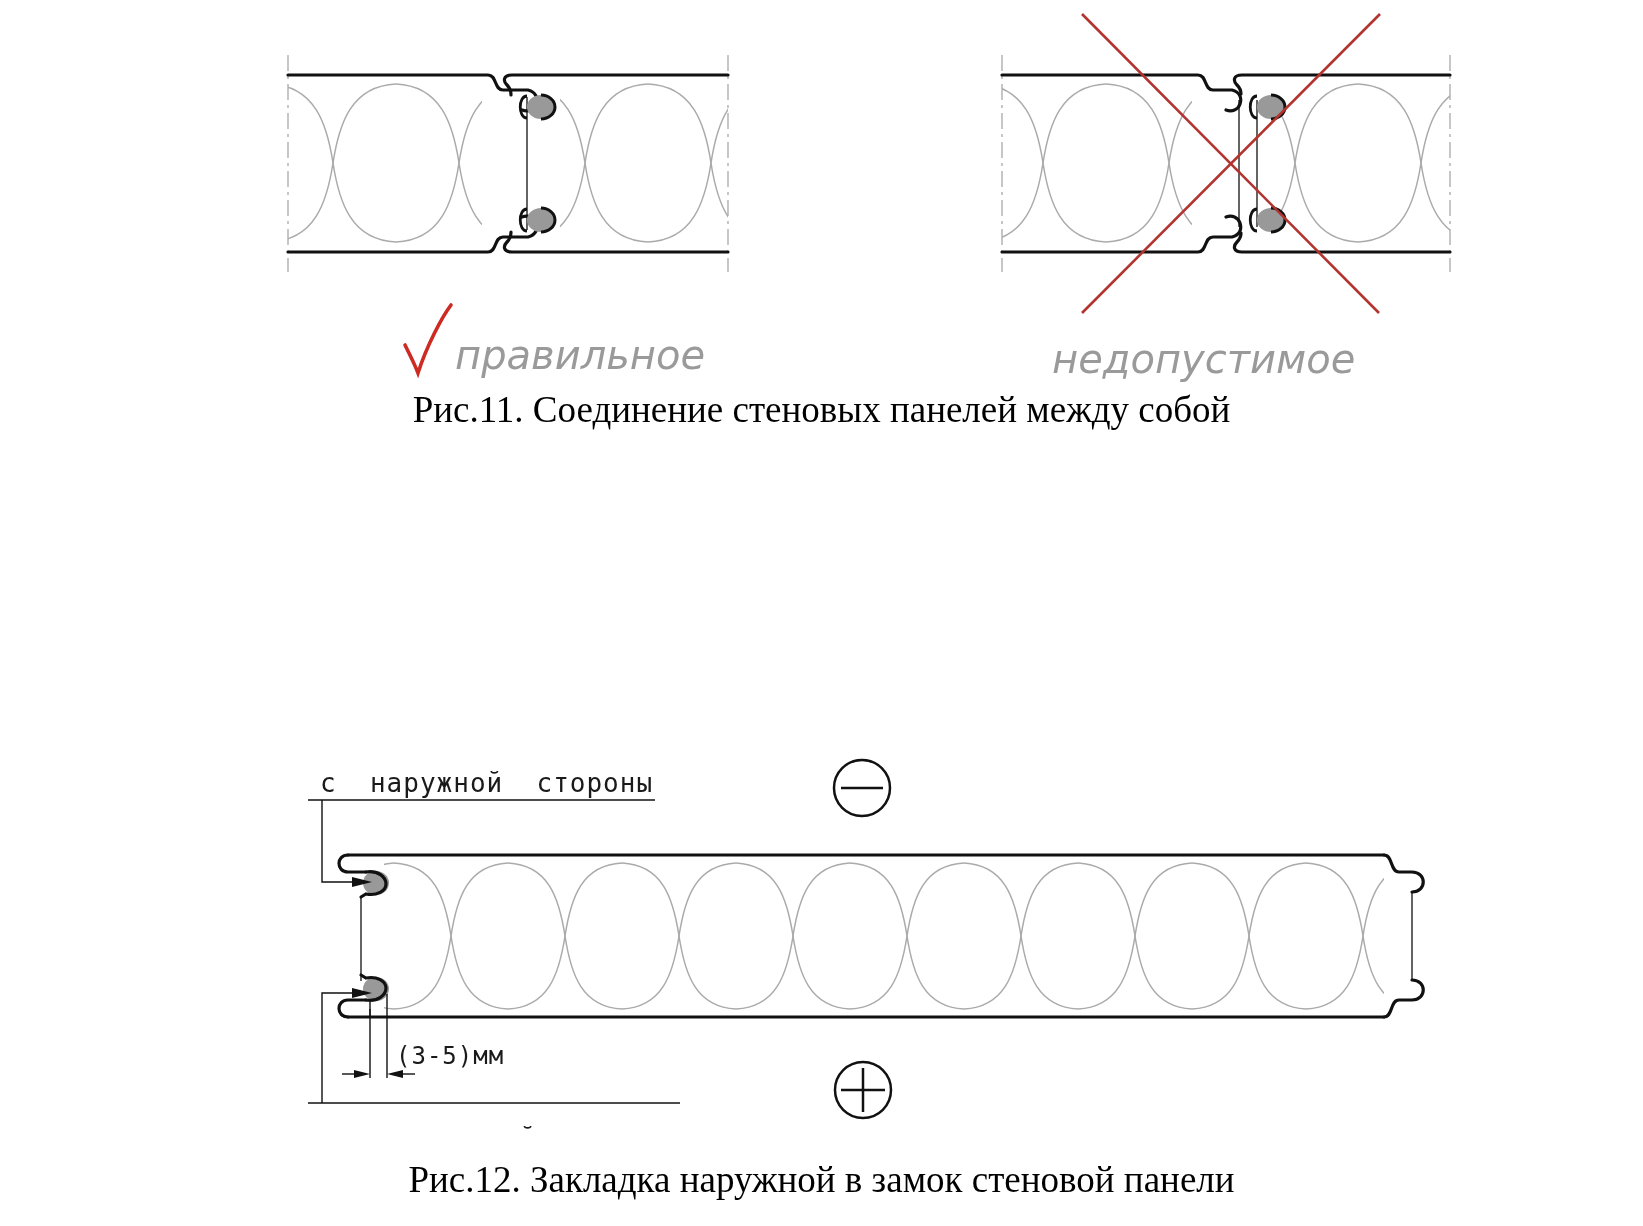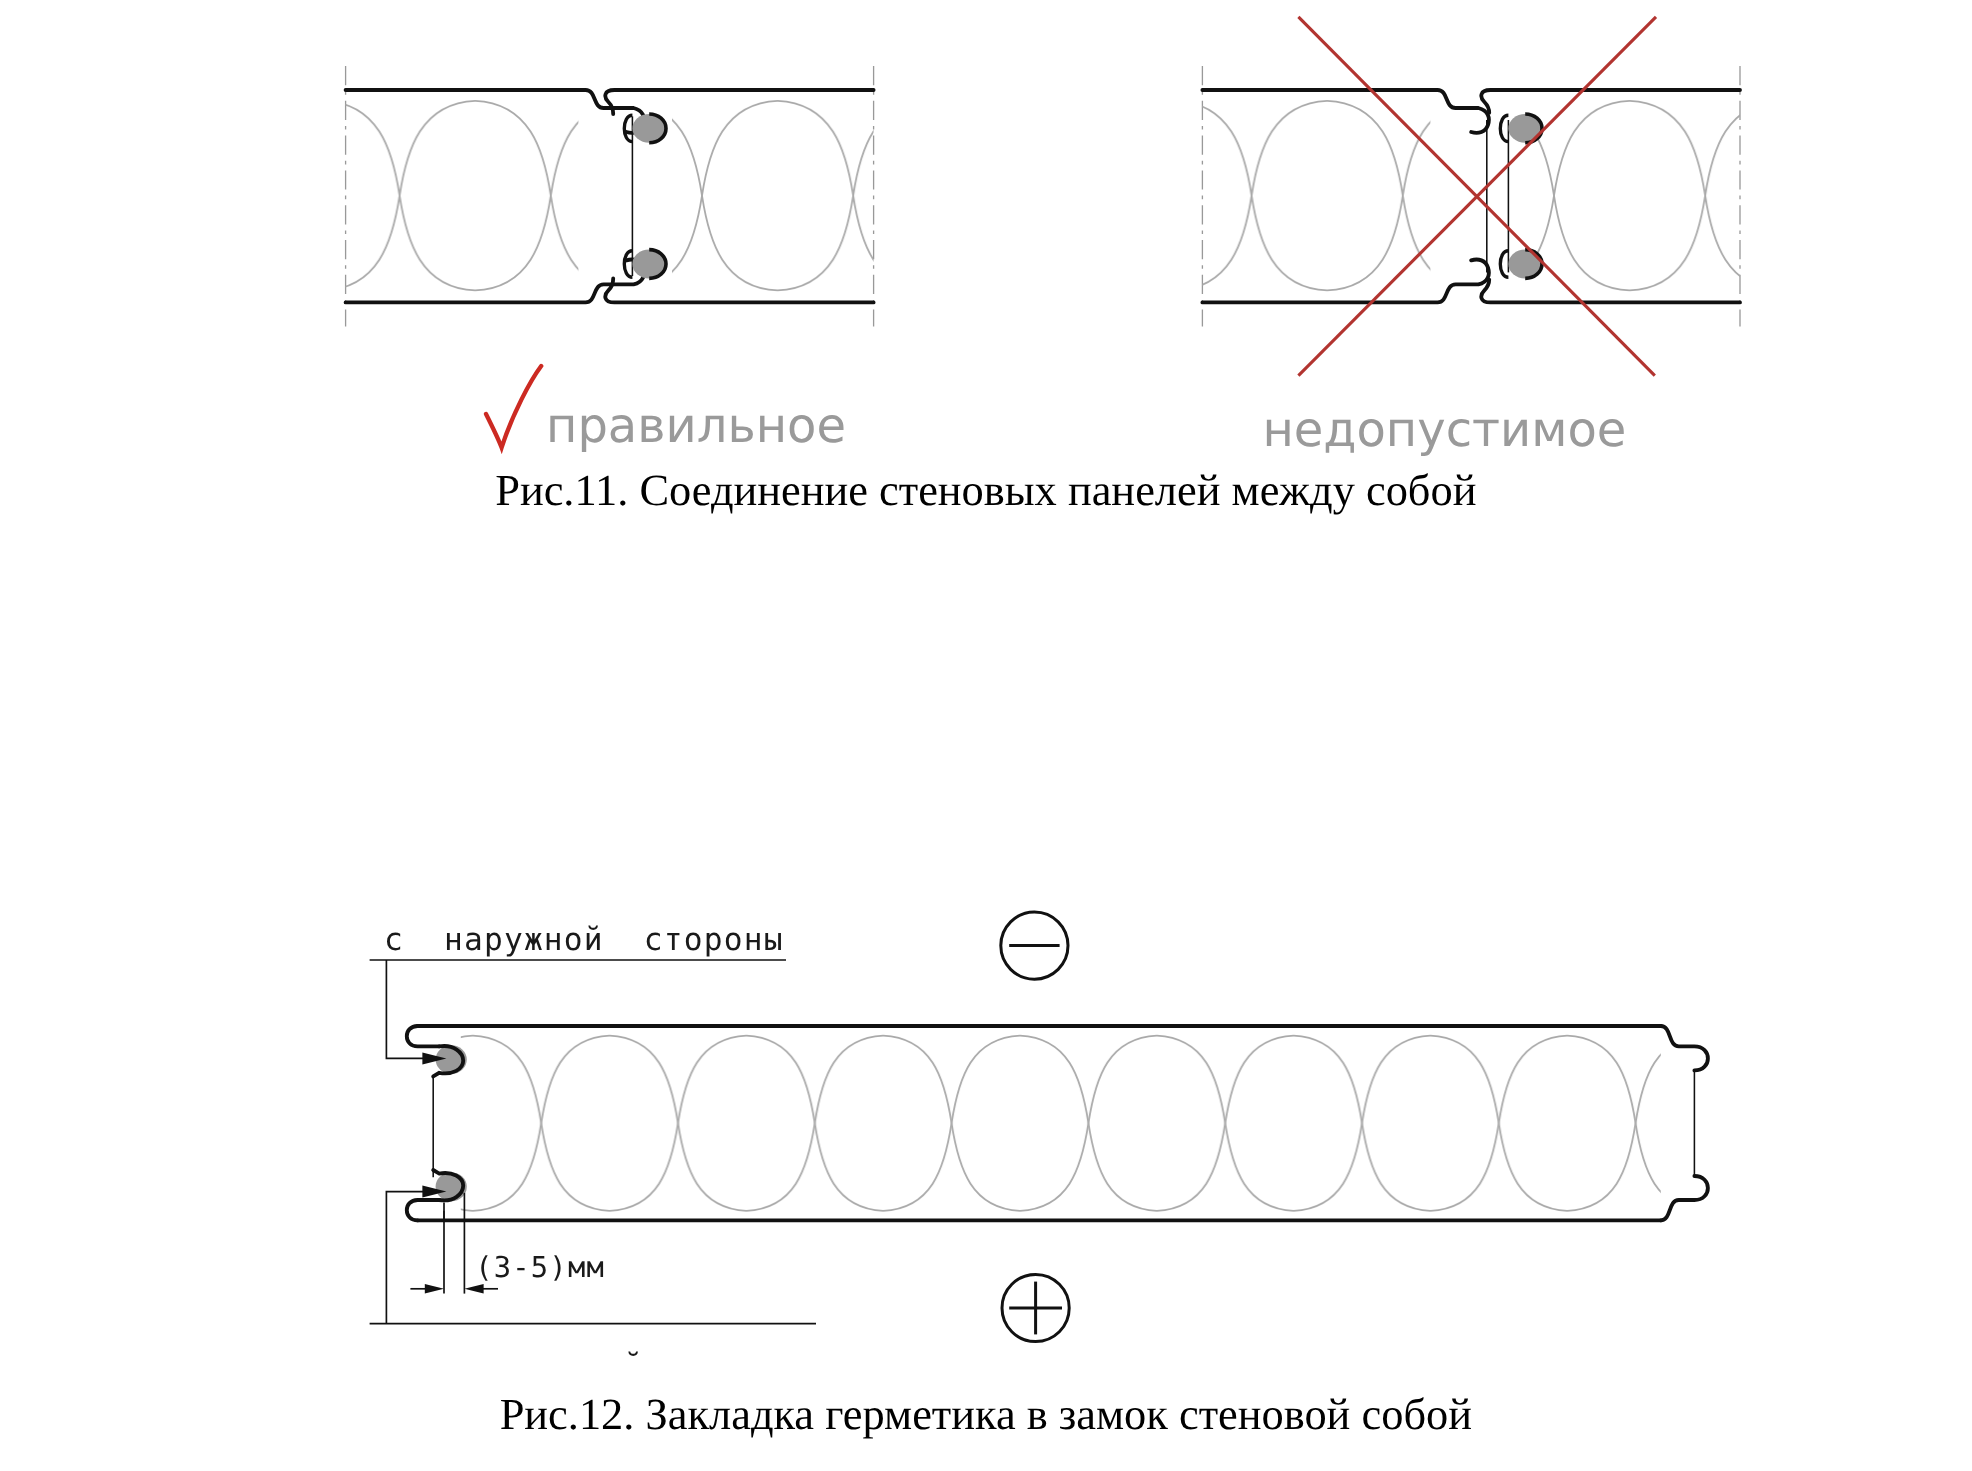--- a/index.html
+++ b/index.html
@@ -1,18 +1,18 @@
 <!DOCTYPE html>
 <html><head>
 <meta charset="utf-8">
 <style>
   html,body{margin:0;padding:0;background:#ffffff;}
   body{width:1643px;height:1226px;position:relative;font-family:"Liberation Sans",sans-serif;overflow:hidden;}
   .abs{position:absolute;}
-  .gray-label{font-family:"DejaVu Sans",  "Liberation Sans", sans-serif;font-size:40px;color:#9a9a9a;white-space:nowrap;}
+  .gray-label{font-family:"DejaVu Sans",  "Liberation Sans", sans-serif;font-size:40px;color:#9a9a9a;white-space:nowrap;font-style:italic;}
   .caption{width:1643px;text-align:center;font-family:"Liberation Serif",serif;font-size:37px;color:#000;white-space:nowrap;}
   svg text{white-space:pre;}
   .cad-text{font-family:"DejaVu Sans Mono","Liberation Mono",monospace;fill:#1a1a1a;letter-spacing:1px;}
   .skin{stroke:#111;stroke-width:3.2;fill:none;stroke-linecap:round;}
   .thin{stroke:#111;stroke-width:1.3;fill:none;}
   .hook{stroke:#111;stroke-width:2.8;fill:none;}
   .dashdot{stroke:#999;stroke-width:1.1;stroke-dasharray:16 5 3 5;fill:none;}
   .wool{stroke:#aaaaaa;stroke-width:1.5;fill:none;}
   .blob{fill:#999999;stroke:none;}
   .blobline{stroke:#111;stroke-width:3;fill:none;}
@@ -141,13 +141,13 @@
     <circle cx="582" cy="88" r="28"></circle>
     <path d="M 561 88 H 603"></path>
   </g>
   <g class="sym">
     <circle cx="583" cy="390" r="28"></circle>
     <path d="M 561 390 H 605"></path>
     <path d="M 583 368 V 412"></path>
   </g>
 </svg>
 
-<div class="abs caption" style="left:0;top:1158px;">Рис.12. Закладка герметика в замок стеновой собой</div>
+<div class="abs caption" style="left:0;top:1158px;">Рис.12. Закладка наружной в замок стеновой панели</div>
 
 </body></html>

